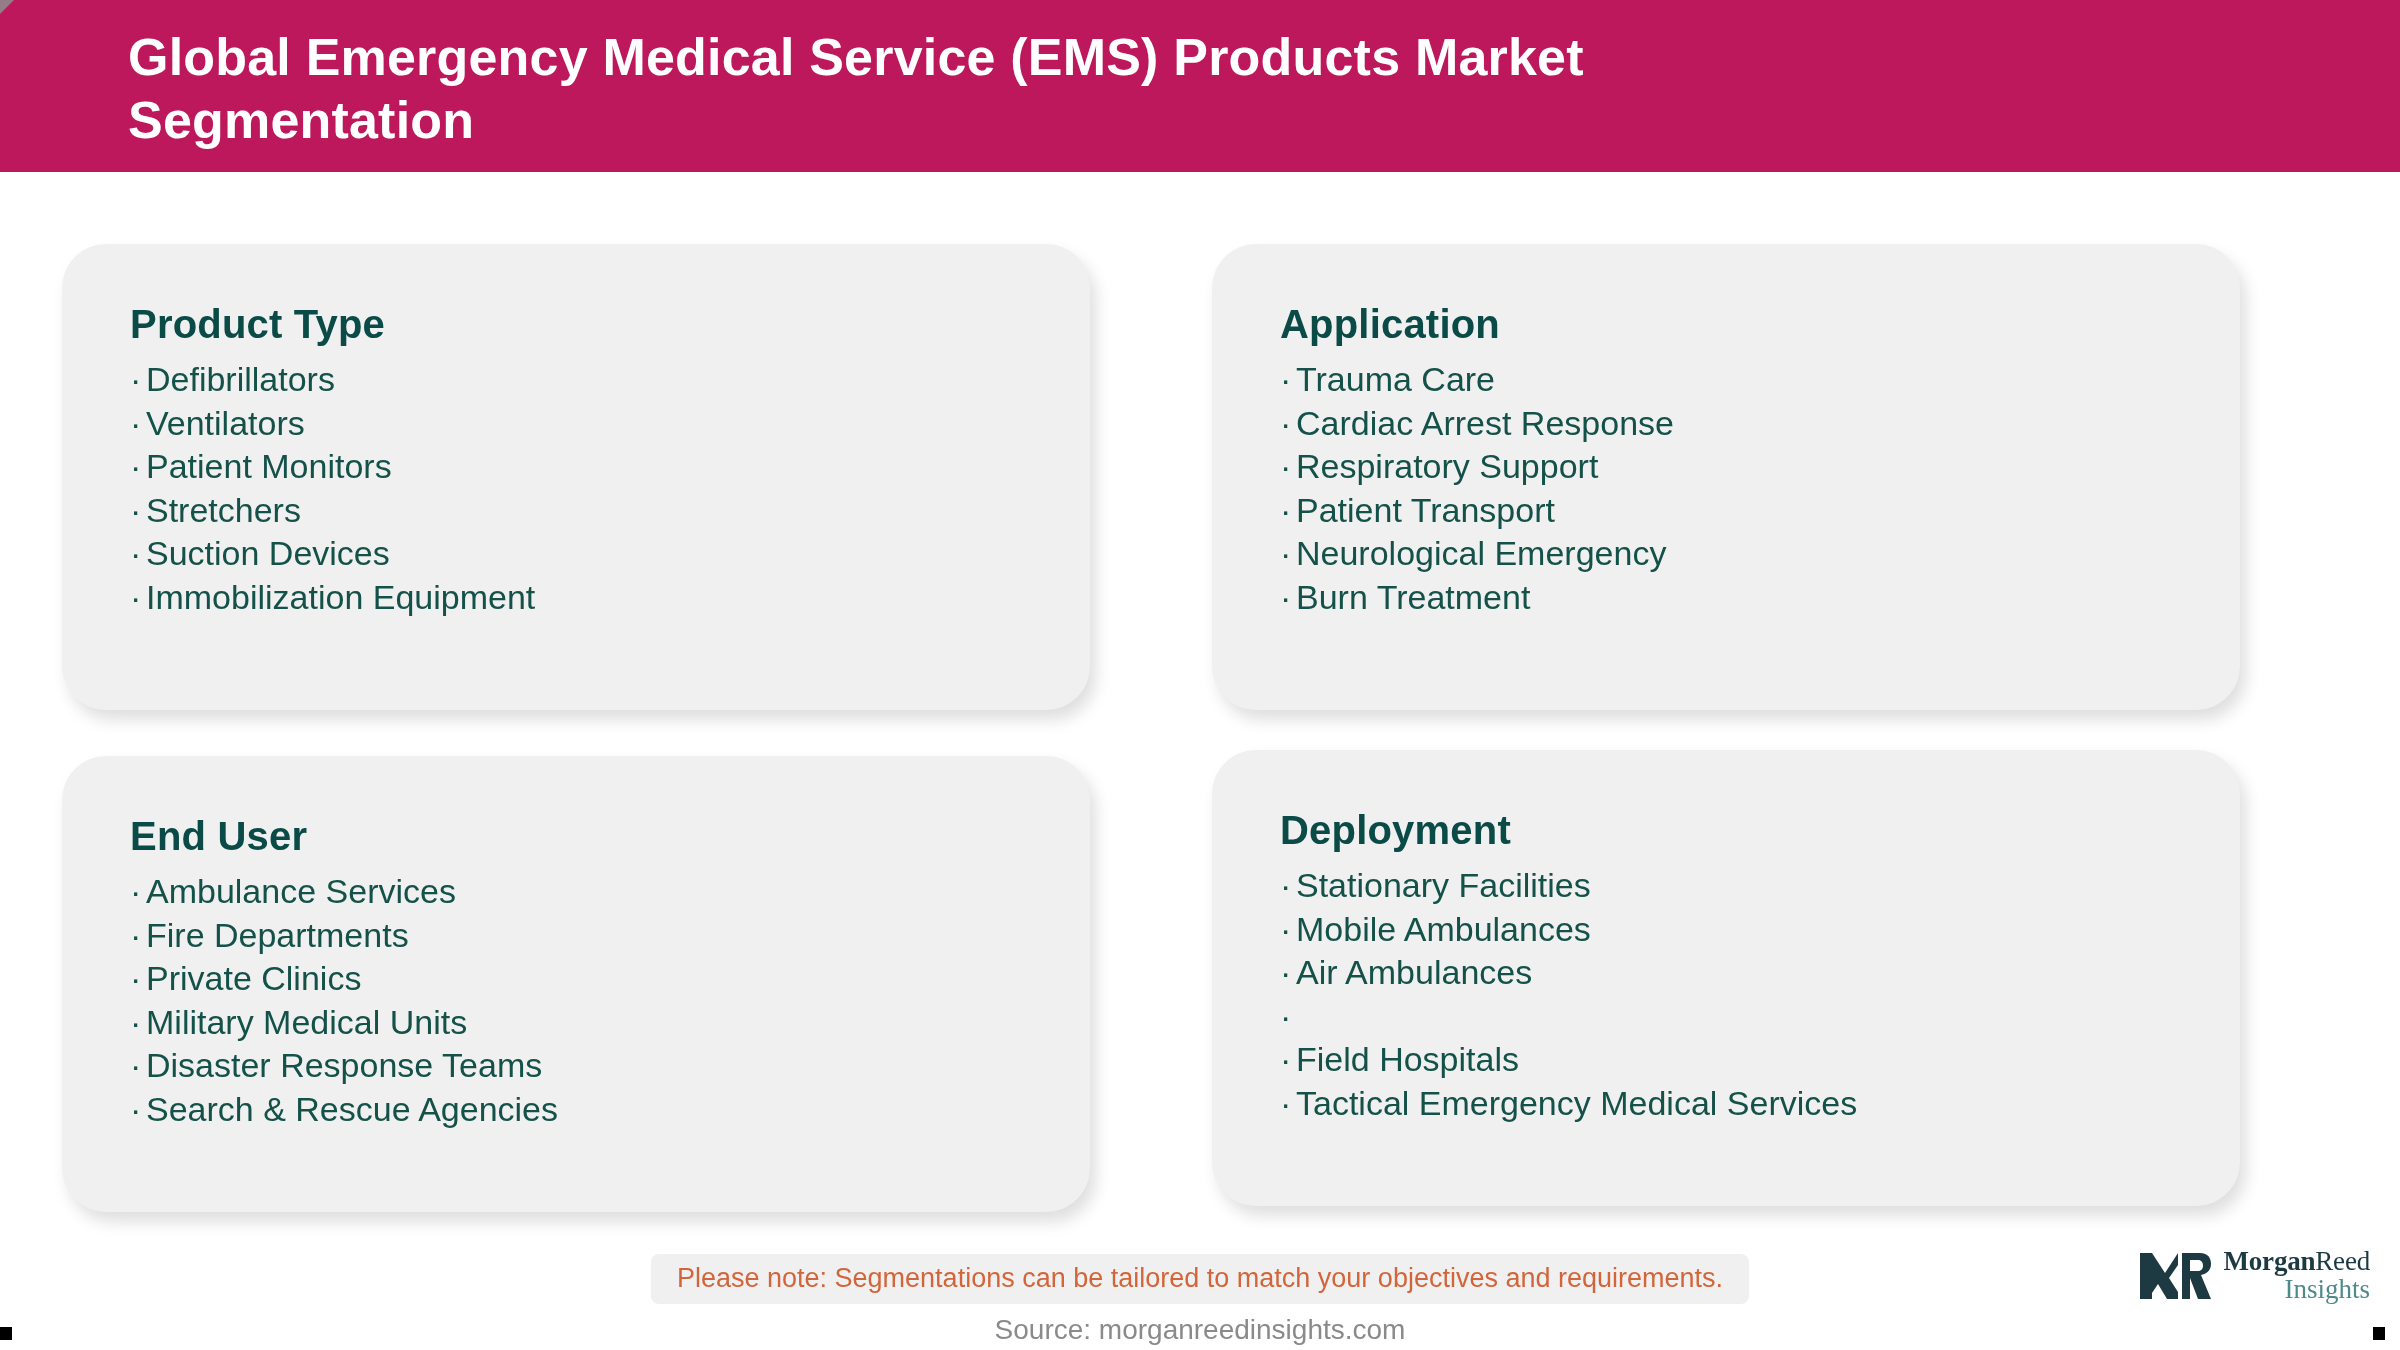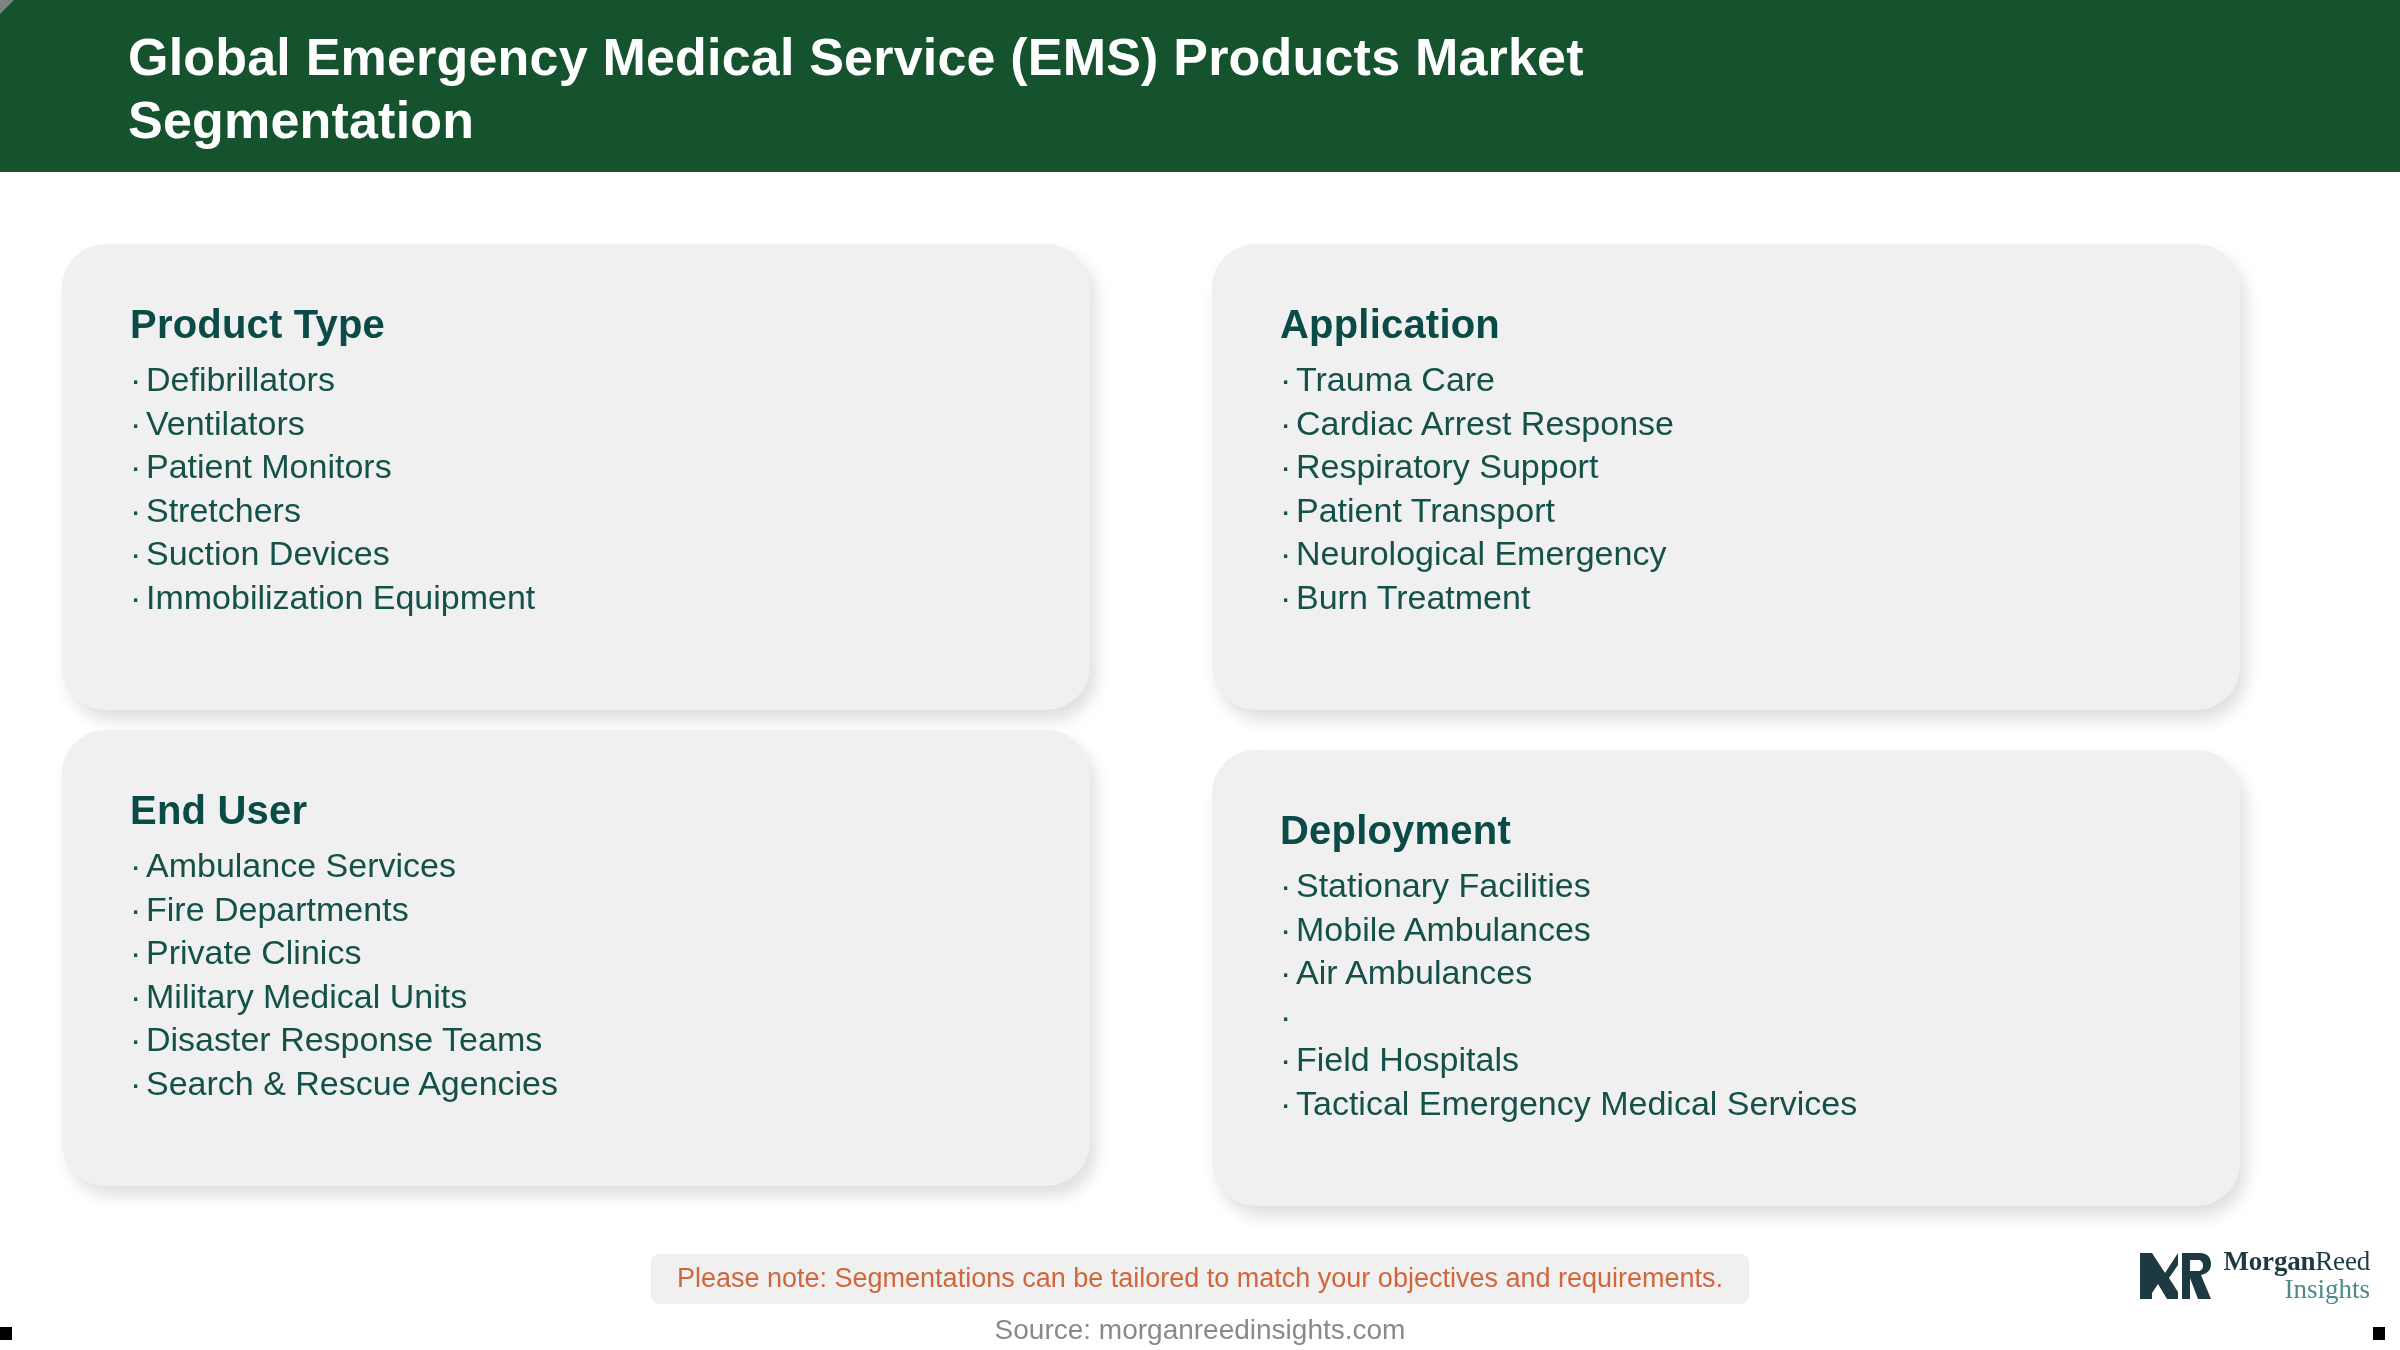--- a/index.html
+++ b/index.html
@@ -15,21 +15,21 @@
     position: relative;
   }
 
   
   .header {
     position: absolute;
     left: 0;
     top: 0;
     width: 2400px;
     height: 172px;
-    background: #14532d;
+    background: #be185d;
     box-sizing: border-box;
     padding: 26px 120px 0 128px;
   }
   .header-title {
     color: #ffffff;
     font-size: 52px;
     font-weight: bold;
     line-height: 1.22;
     letter-spacing: 0.2px;
     margin: 0;
@@ -59,21 +59,21 @@
   .card {
     position: absolute;
     background: #f0f0f0;
     border-radius: 44px;
     box-sizing: border-box;
     padding: 58px 64px 40px 68px;
     box-shadow: 6px 10px 16px rgba(0,0,0,0.13);
   }
   .card.c0 { left: 62px;   top: 72px;  width: 1028px; height: 466px; }
   .card.c1 { left: 1212px; top: 72px;  width: 1028px; height: 466px; }
-  .card.c2 { left: 62px;   top: 558px; width: 1028px; height: 456px; }
+  .card.c2 { left: 62px;   top: 584px; width: 1028px; height: 456px; }
   .card.c3 { left: 1212px; top: 578px; width: 1028px; height: 456px; }
 
   .card-title {
     color: #0b4b47;
     font-size: 40px;
     font-weight: bold;
     margin: 0 0 12px 0;
     letter-spacing: 0.2px;
     line-height: 1.1;
   }

